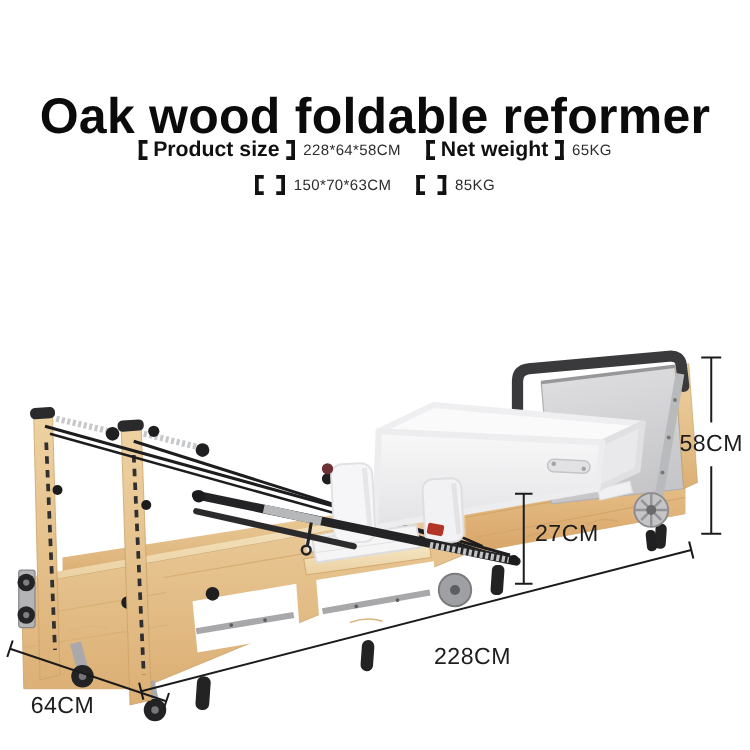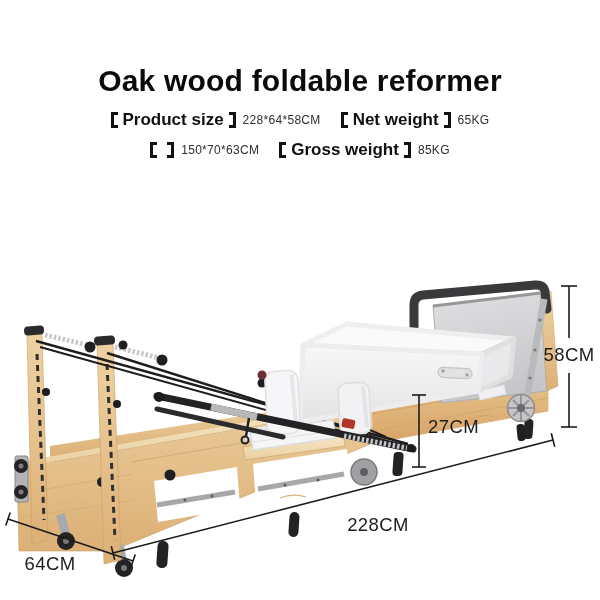--- a/index.html
+++ b/index.html
@@ -1,19 +1,19 @@
 <!DOCTYPE html>
 <html><head>
 <meta charset="utf-8">
 <style>
   html,body{margin:0;padding:0;background:#fff;}
   .page{position:relative;width:600px;height:600px;background:#ffffff;overflow:hidden;
         font-family:"Liberation Sans",sans-serif;}
   .title{position:absolute;top:44px;left:0;right:0;text-align:center;
-         font-size:30px;font-weight:700;color:#0b0b0b;letter-spacing:.2px;}
+         font-size:40px;font-weight:700;color:#0b0b0b;letter-spacing:.2px;}
   .specs{position:absolute;top:110px;left:0;right:0;display:flex;flex-direction:column;
          align-items:center;gap:10px;}
   .spec-row{display:flex;align-items:center;white-space:nowrap;}
   .spec-pair{display:flex;align-items:center;}
   .spec-pair + .spec-pair{margin-left:20px;}
   .spec-label{font-size:17px;font-weight:700;color:#101010;}
   .spec-value{font-size:12px;font-weight:400;color:#2d2d2d;margin-left:7px;letter-spacing:.3px;}
   .bk{display:inline-block;width:7px;height:16px;box-sizing:border-box;}
   .bk.l{border-left:3px solid #121212;border-top:3px solid #121212;border-bottom:3px solid #121212;margin-right:5px;}
   .bk.r{border-right:3px solid #121212;border-top:3px solid #121212;border-bottom:3px solid #121212;margin-left:5px;}
@@ -43,21 +43,20 @@
       </span>
     </div>
     <div class="spec-row">
       <span class="spec-pair">
         <span class="bk l"></span>
         <span class="bk r"></span>
         <span class="spec-value">150*70*63CM</span>
       </span>
       <span class="spec-pair">
         <span class="bk l"></span>
-        <span class="spec-label">Gross weight</span>
         <span class="bk r"></span>
         <span class="spec-value">85KG</span>
       </span>
     </div>
   </div>
 
   <svg class="scene" width="600" height="600" viewBox="0 0 600 600">
     <defs>
       <linearGradient id="gwf" x1="0" y1="0" x2="0" y2="1">
         <stop offset="0" stop-color="#eed2a2"></stop>

